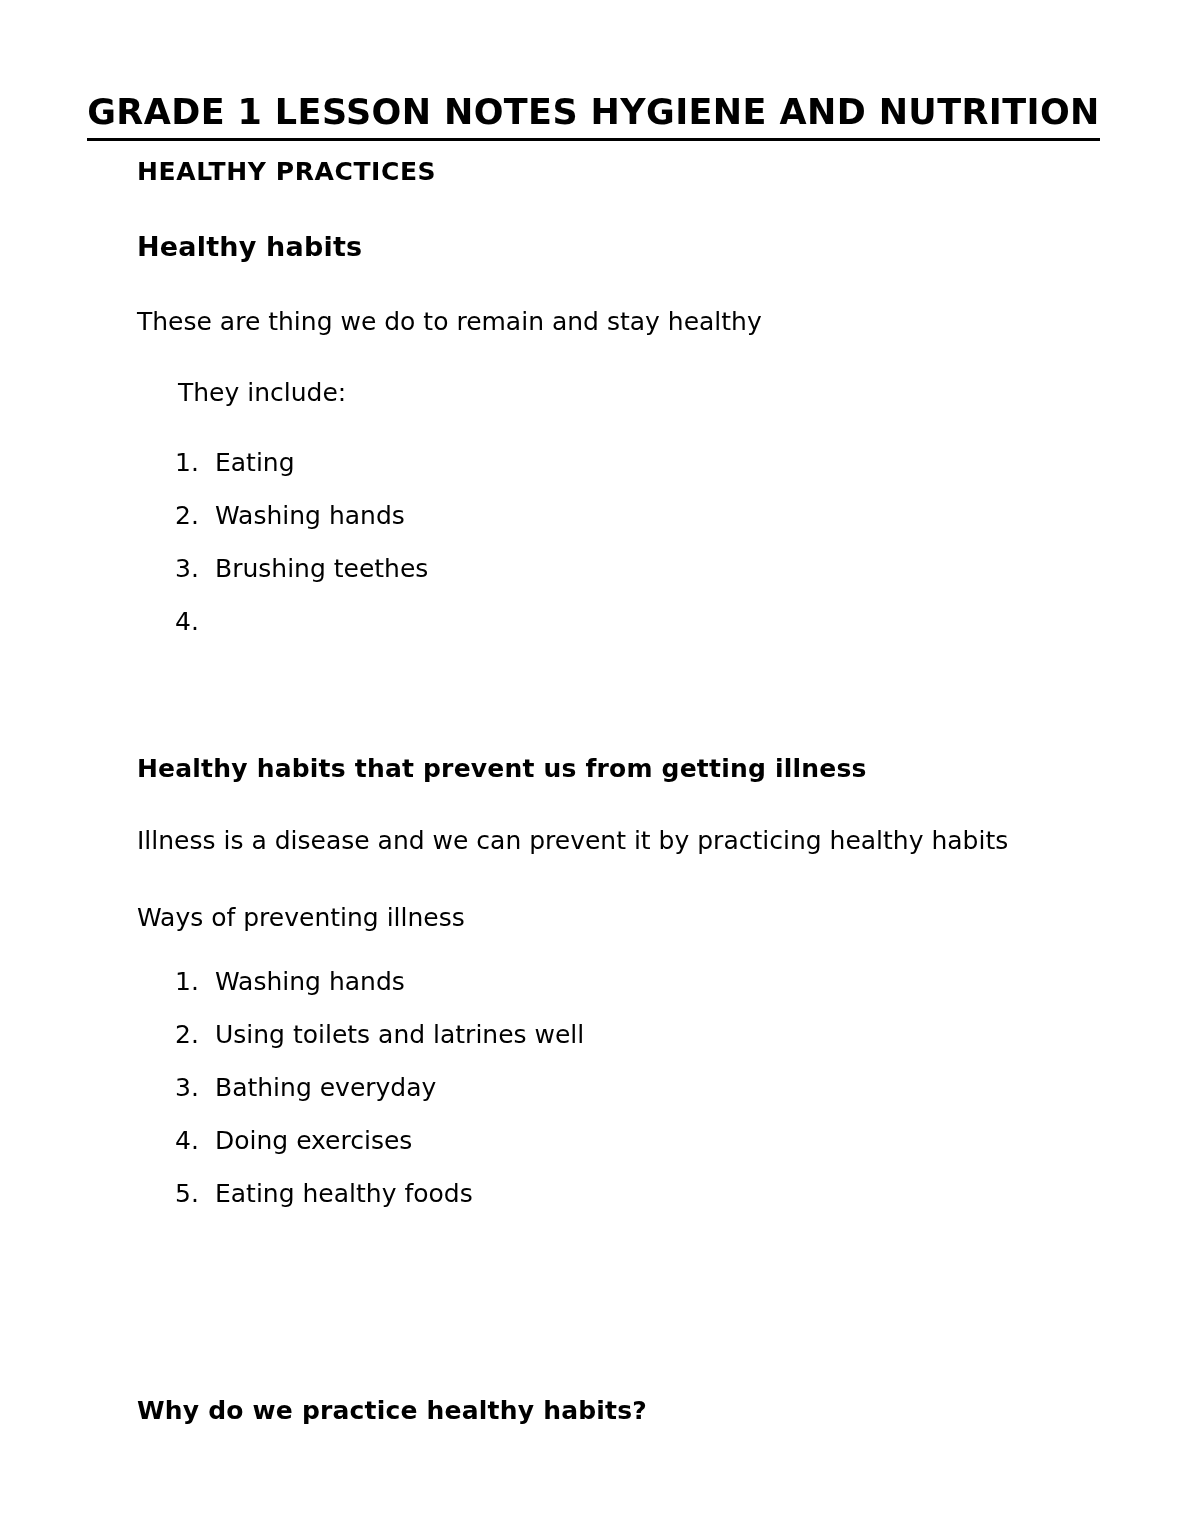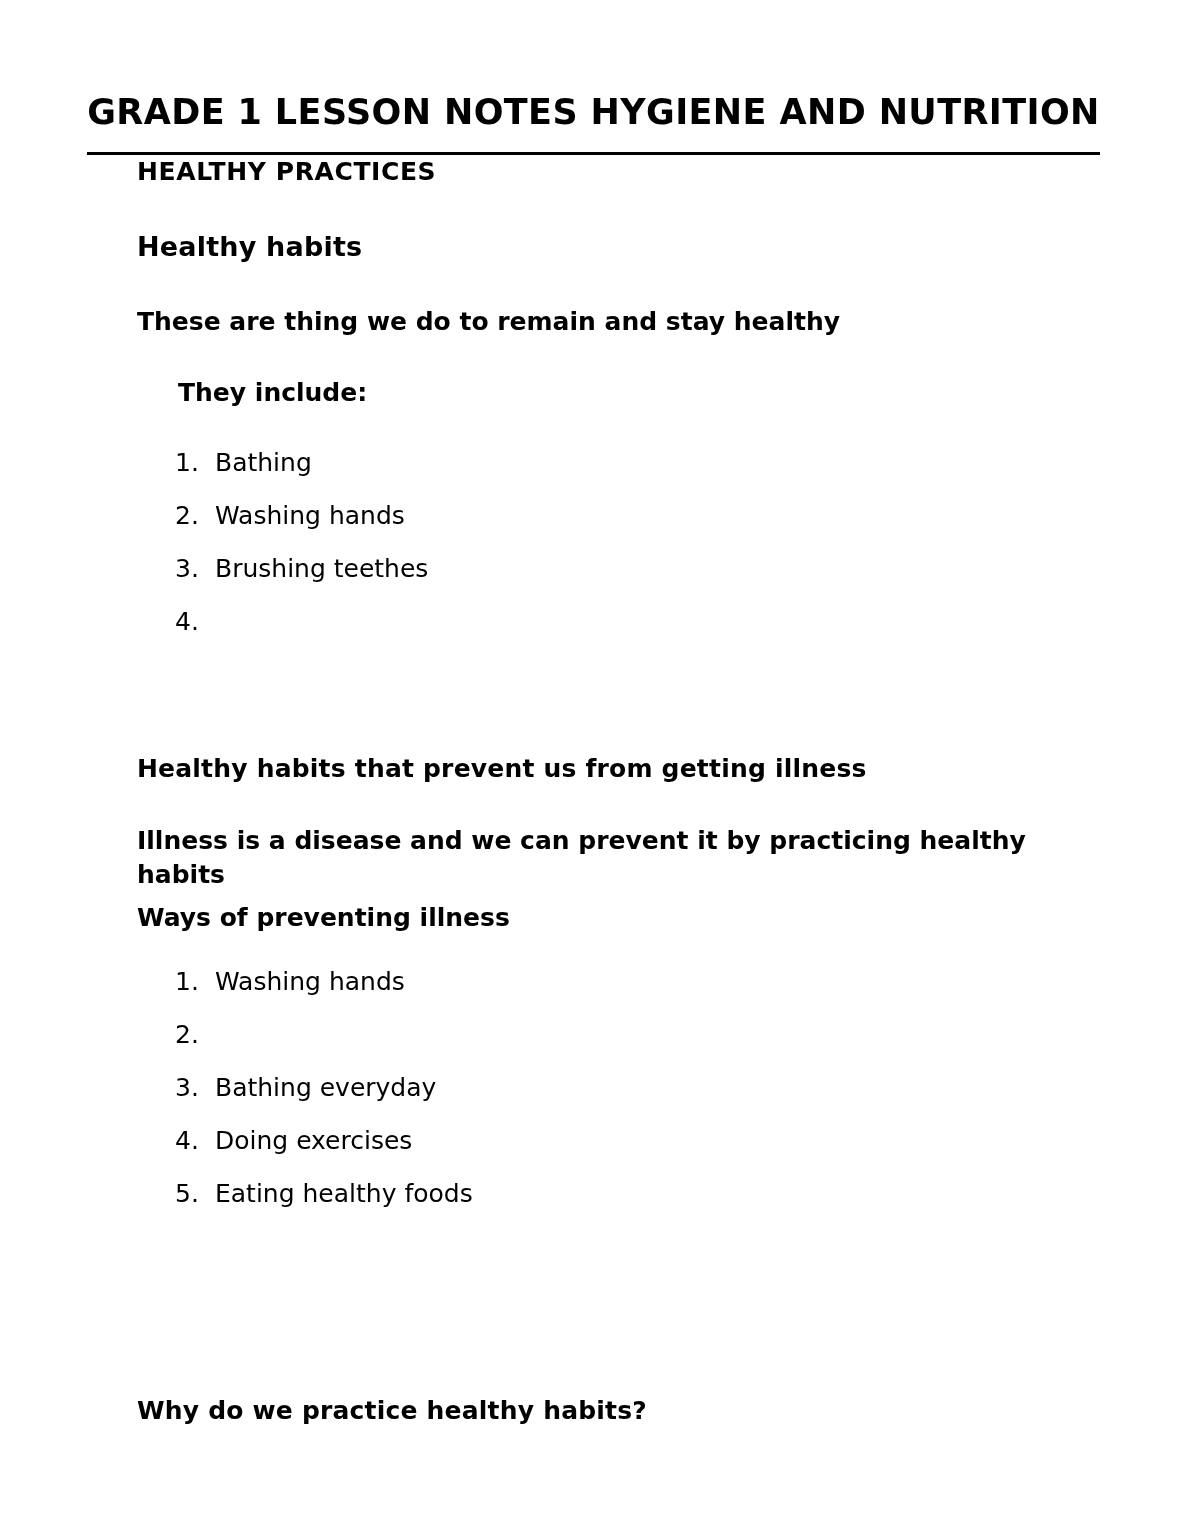--- a/index.html
+++ b/index.html
@@ -29,21 +29,21 @@
     width: 1187px;
     text-align: center;
     font-size: 35px;
     font-weight: 700;
     letter-spacing: 0.4px;
     line-height: 1.2;
     white-space: nowrap;
   }
   .doc-title .ul {
     border-bottom: 3px solid #000;
-    padding-bottom: 19px;
+    padding-bottom: 5px;
     display: inline-block;
   }
 
   
   .blk {
     position: absolute;
     left: 137px;
     width: 930px;
     line-height: 1.35;
   }
@@ -53,21 +53,21 @@
     font-weight: 600;
     letter-spacing: 0.6px;
   }
   .heading-bold {
     font-size: 27px;
     font-weight: 700;
     letter-spacing: 0.2px;
   }
   .para {
     font-size: 25px;
-    font-weight: 700;
+    font-weight: 400;
   }
 
   
   ol.numlist {
     position: absolute;
     left: 137px;
     margin: 0;
     padding: 0;
     list-style: none;
     width: 930px;
@@ -103,21 +103,21 @@
 
   <div class="blk section-label" style="top:155px;">HEALTHY PRACTICES</div>
 
   <div class="blk para" style="top:305px;">These are thing we do to remain and stay healthy</div>
 
   <div class="blk para" style="top:376px;margin-left:41px;">They include:</div>
 
   <ol class="numlist" style="top:448px;">
     <li>
       <span class="num">1.</span>
-      <span class="txt">Bathing</span>
+      <span class="txt">Eating</span>
     </li>
     <li>
       <span class="num">2.</span>
       <span class="txt">Washing hands</span>
     </li>
     <li>
       <span class="num">3.</span>
       <span class="txt">Brushing teethes</span>
     </li>
     <li>
@@ -132,20 +132,21 @@
 
   <div class="blk para" style="top:895px;margin-top:6px;">Ways of preventing illness</div>
 
   <ol class="numlist" style="top:967px;">
     <li>
       <span class="num">1.</span>
       <span class="txt">Washing hands</span>
     </li>
     <li>
       <span class="num">2.</span>
+      <span class="txt">Using toilets and latrines well</span>
     </li>
     <li>
       <span class="num">3.</span>
       <span class="txt">Bathing everyday</span>
     </li>
     <li>
       <span class="num">4.</span>
       <span class="txt">Doing exercises</span>
     </li>
     <li>

